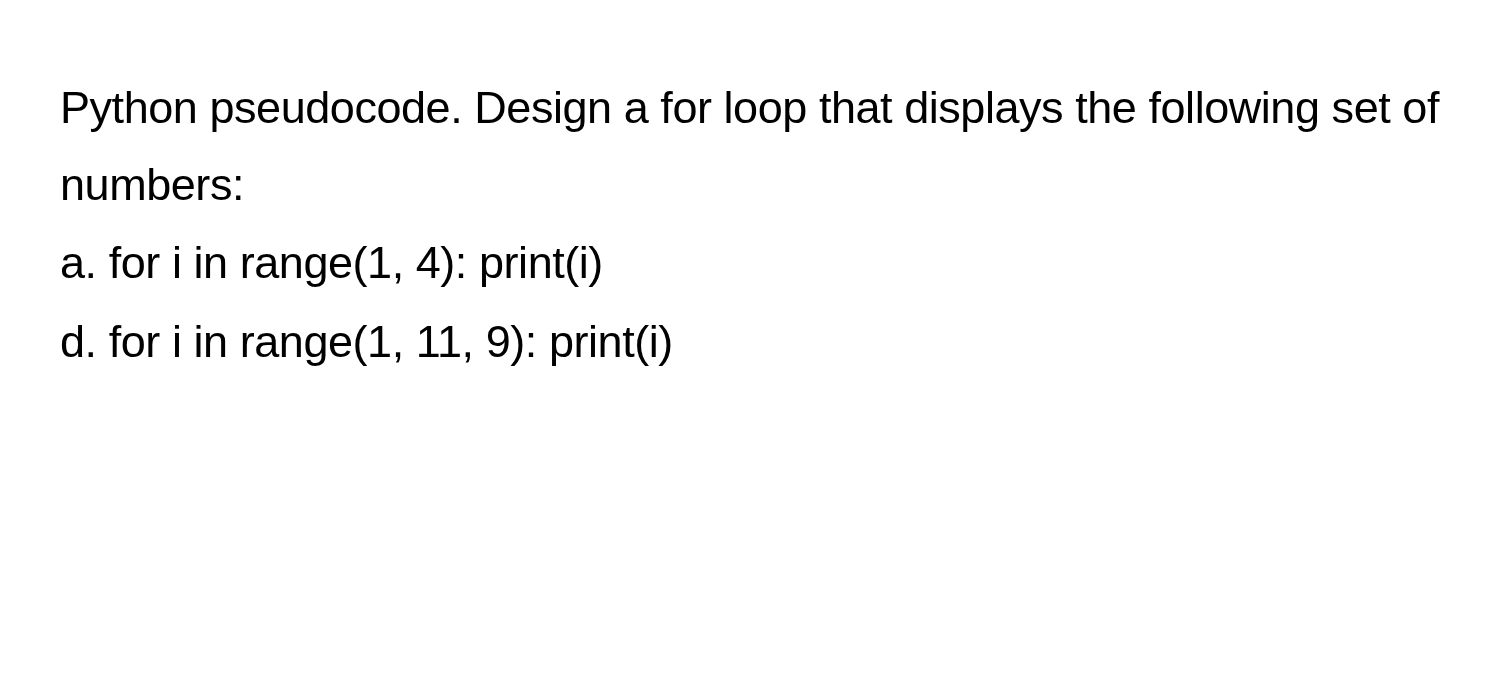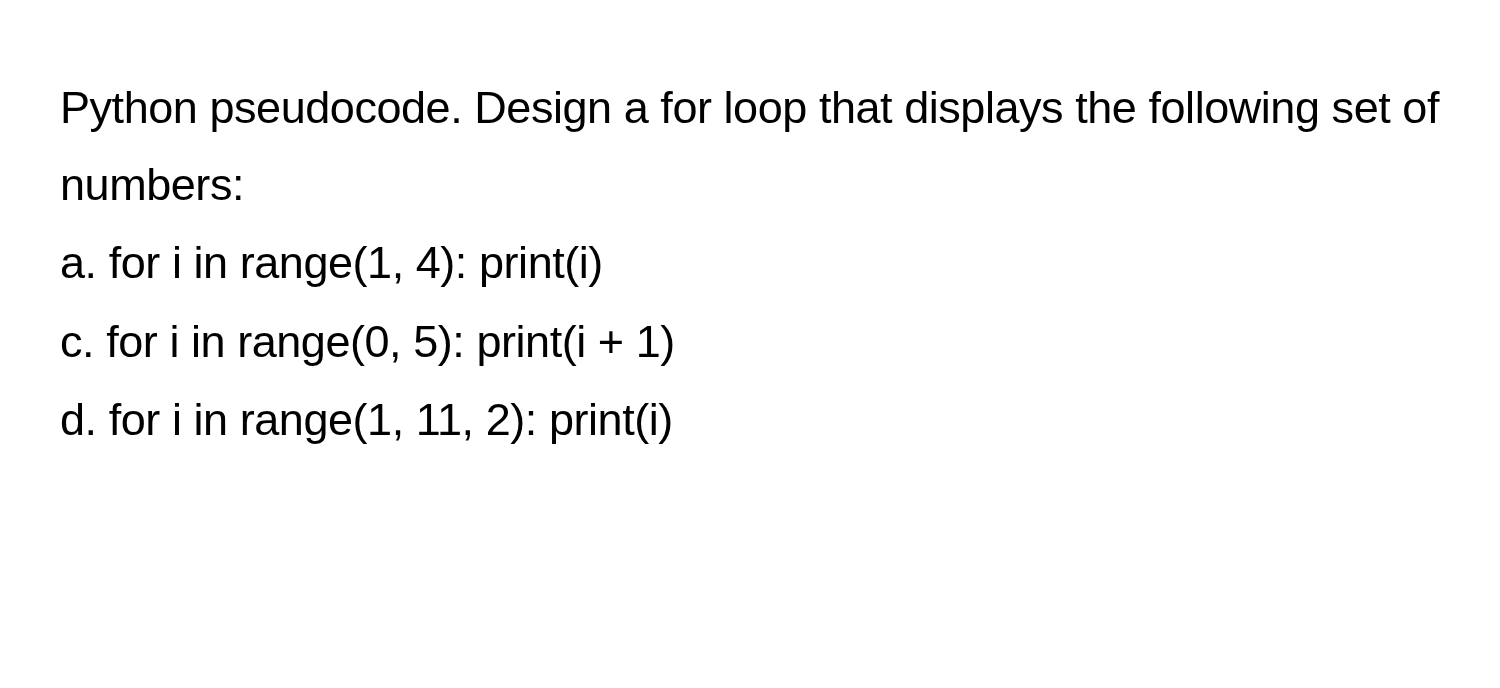--- a/index.html
+++ b/index.html
@@ -30,20 +30,16 @@
 </head>
 <body>
 
 <div class="content">
   <div class="intro">Python pseudocode. Design a for loop that displays the following set of numbers:</div>
   <div class="option">
     <span>a.</span>
     <span>for i in range(1, 4): print(i)</span>
   </div>
   <div class="option">
-    <span>c.</span>
-    <span>for i in range(0, 5): print(i + 1)</span>
-  </div>
-  <div class="option">
     <span>d.</span>
-    <span>for i in range(1, 11, 2): print(i)</span>
+    <span>for i in range(1, 11, 9): print(i)</span>
   </div>
 </div>
 
 </body></html>

